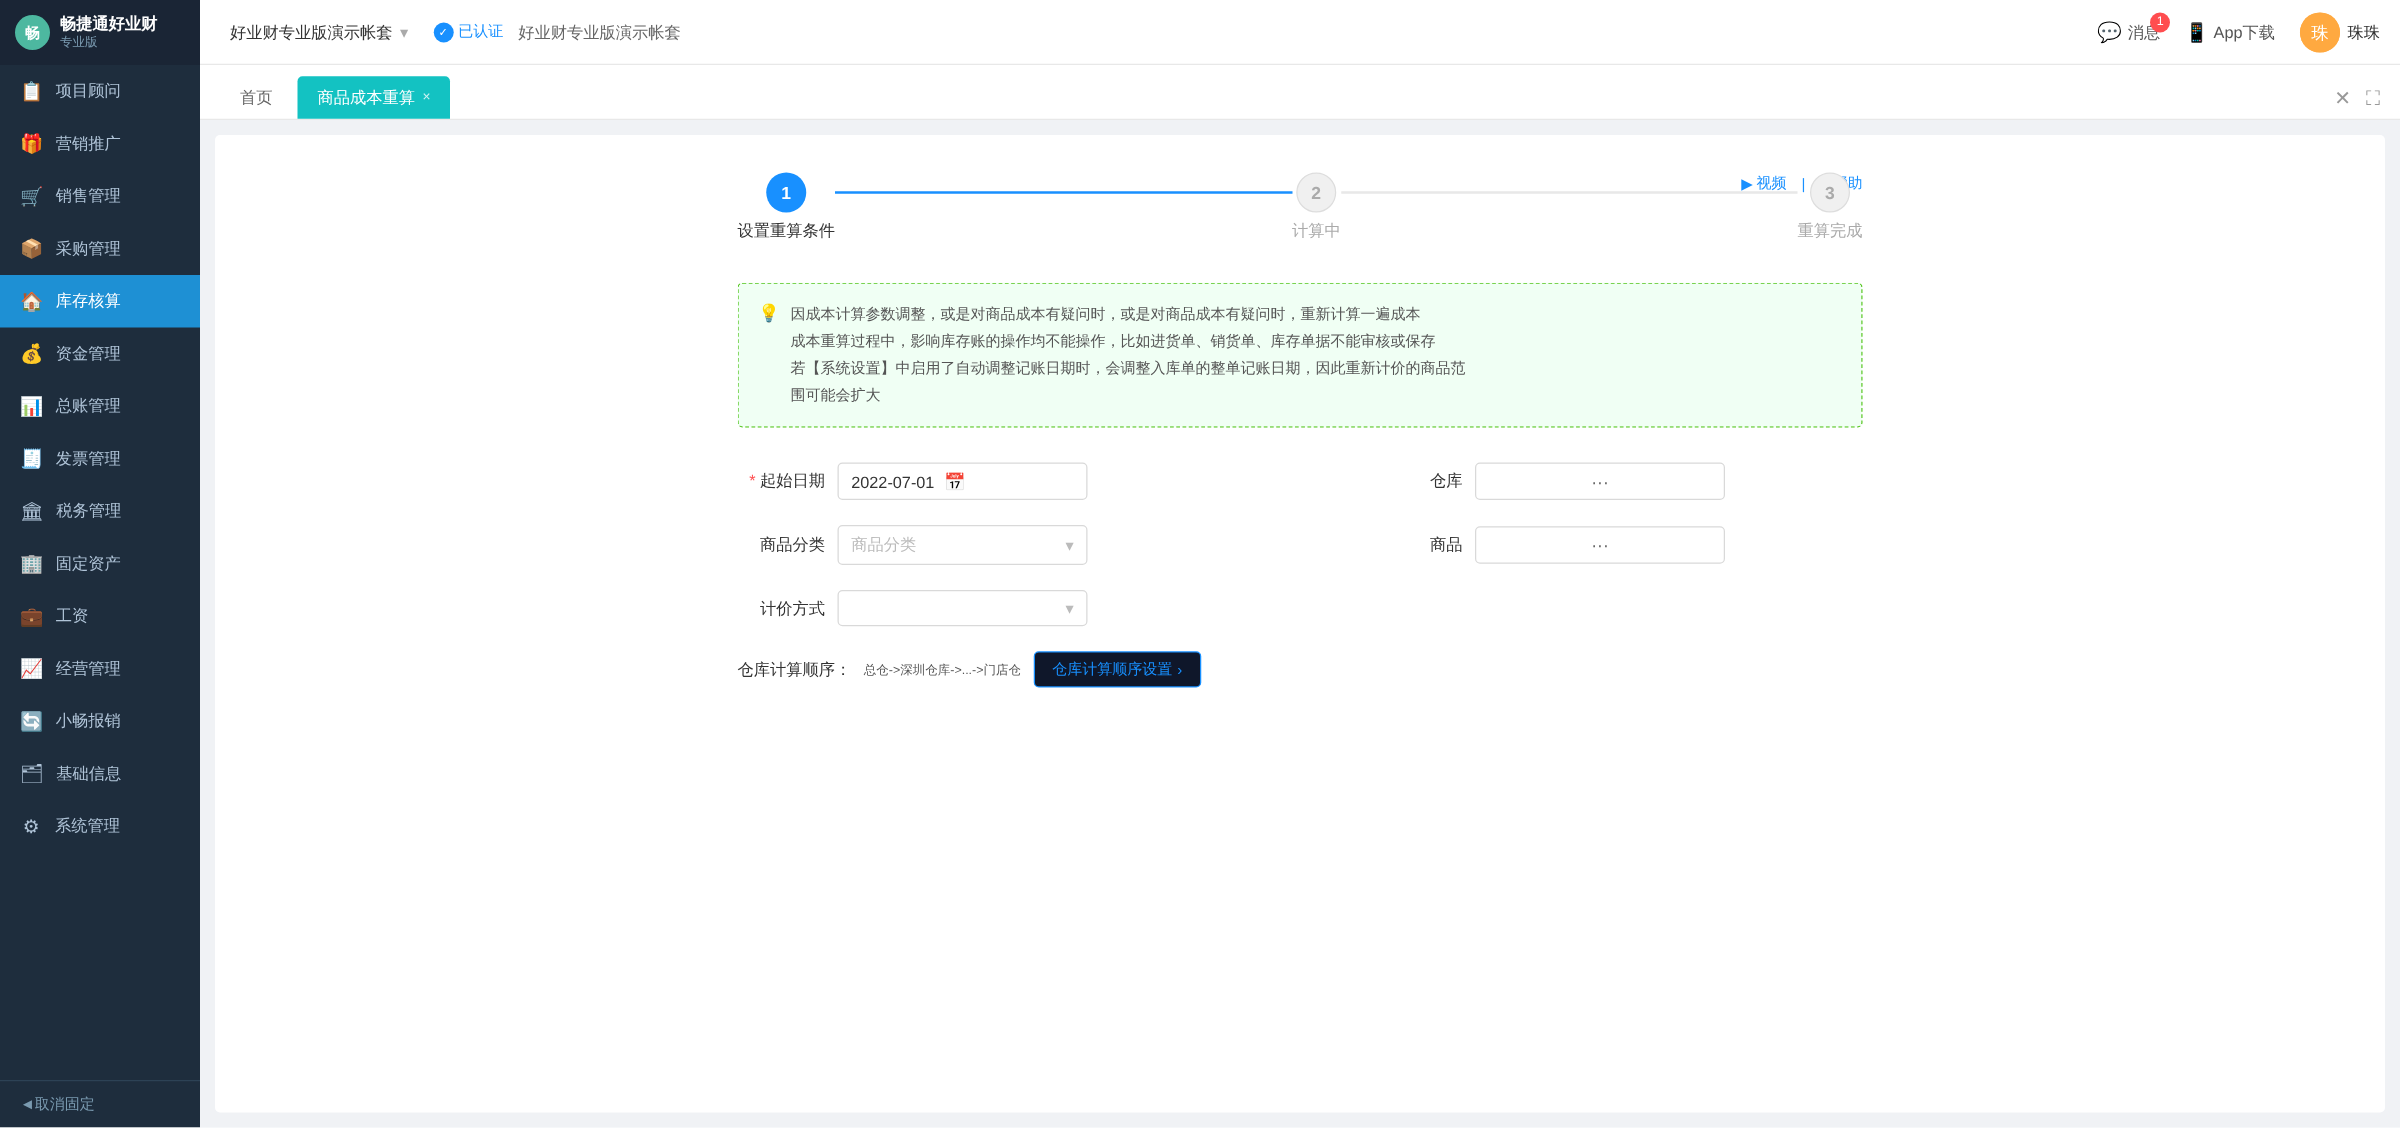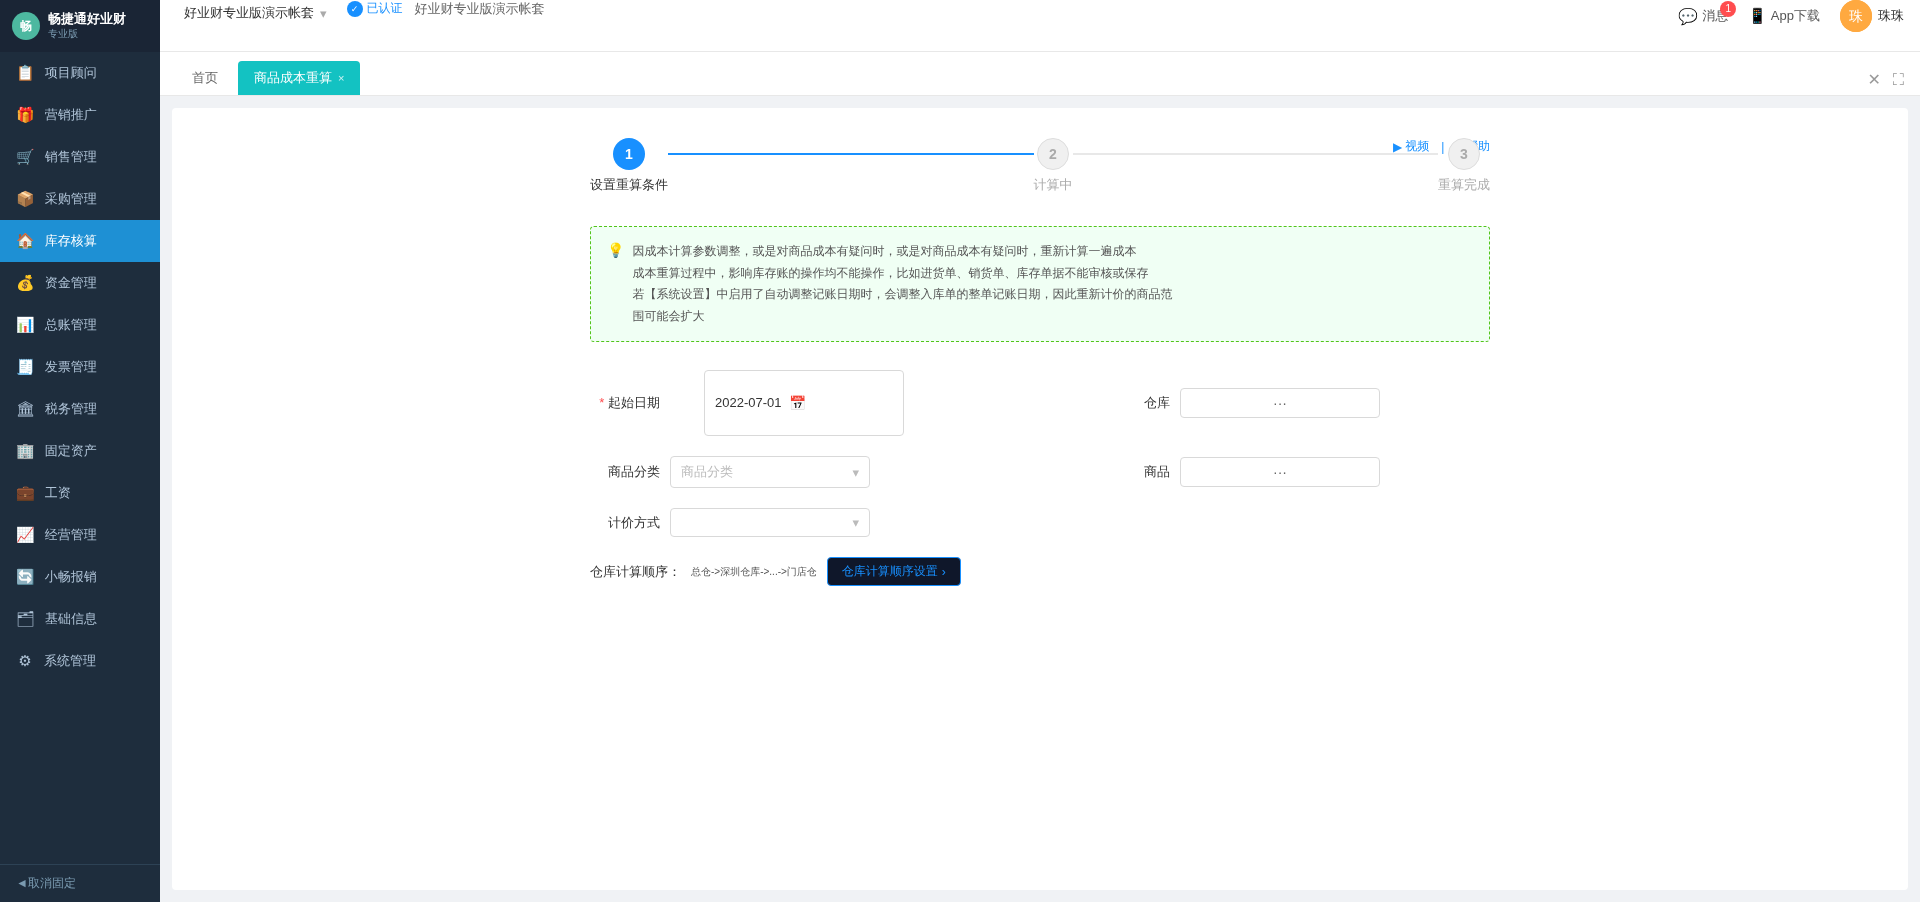--- a/index.html
+++ b/index.html
@@ -80,21 +80,21 @@
       flex-direction: column;
       background: #f0f2f5;
       min-width: 0;
     }
 
     
     .topbar {
       background: white;
       height: 52px;
       display: flex;
-      align-items: flex-start;
+      align-items: center;
       padding: 0 16px;
       border-bottom: 1px solid #e8e8e8;
       gap: 12px;
     }
     .topbar-account-select {
       display: flex;
       align-items: center;
       gap: 6px;
       color: #333;
       font-size: 13px;
@@ -317,28 +317,28 @@
       padding-right: 10px;
       white-space: nowrap;
     }
     .form-label.required::before {
       content: '* ';
       color: #ff4d4f;
     }
     .form-input {
       border: 1px solid #d9d9d9;
       border-radius: 4px;
-      padding: 24px 10px;
+      padding: 6px 10px;
       font-size: 13px;
       color: #333;
       width: 200px;
       display: flex;
+      align-items: center;
       gap: 8px;
       background: white;
-      margin-left: 34px;
     }
     .form-input .calendar-icon {
       color: #1890ff;
       cursor: pointer;
       font-size: 14px;
     }
     .form-select {
       border: 1px solid #d9d9d9;
       border-radius: 4px;
       padding: 6px 10px;

